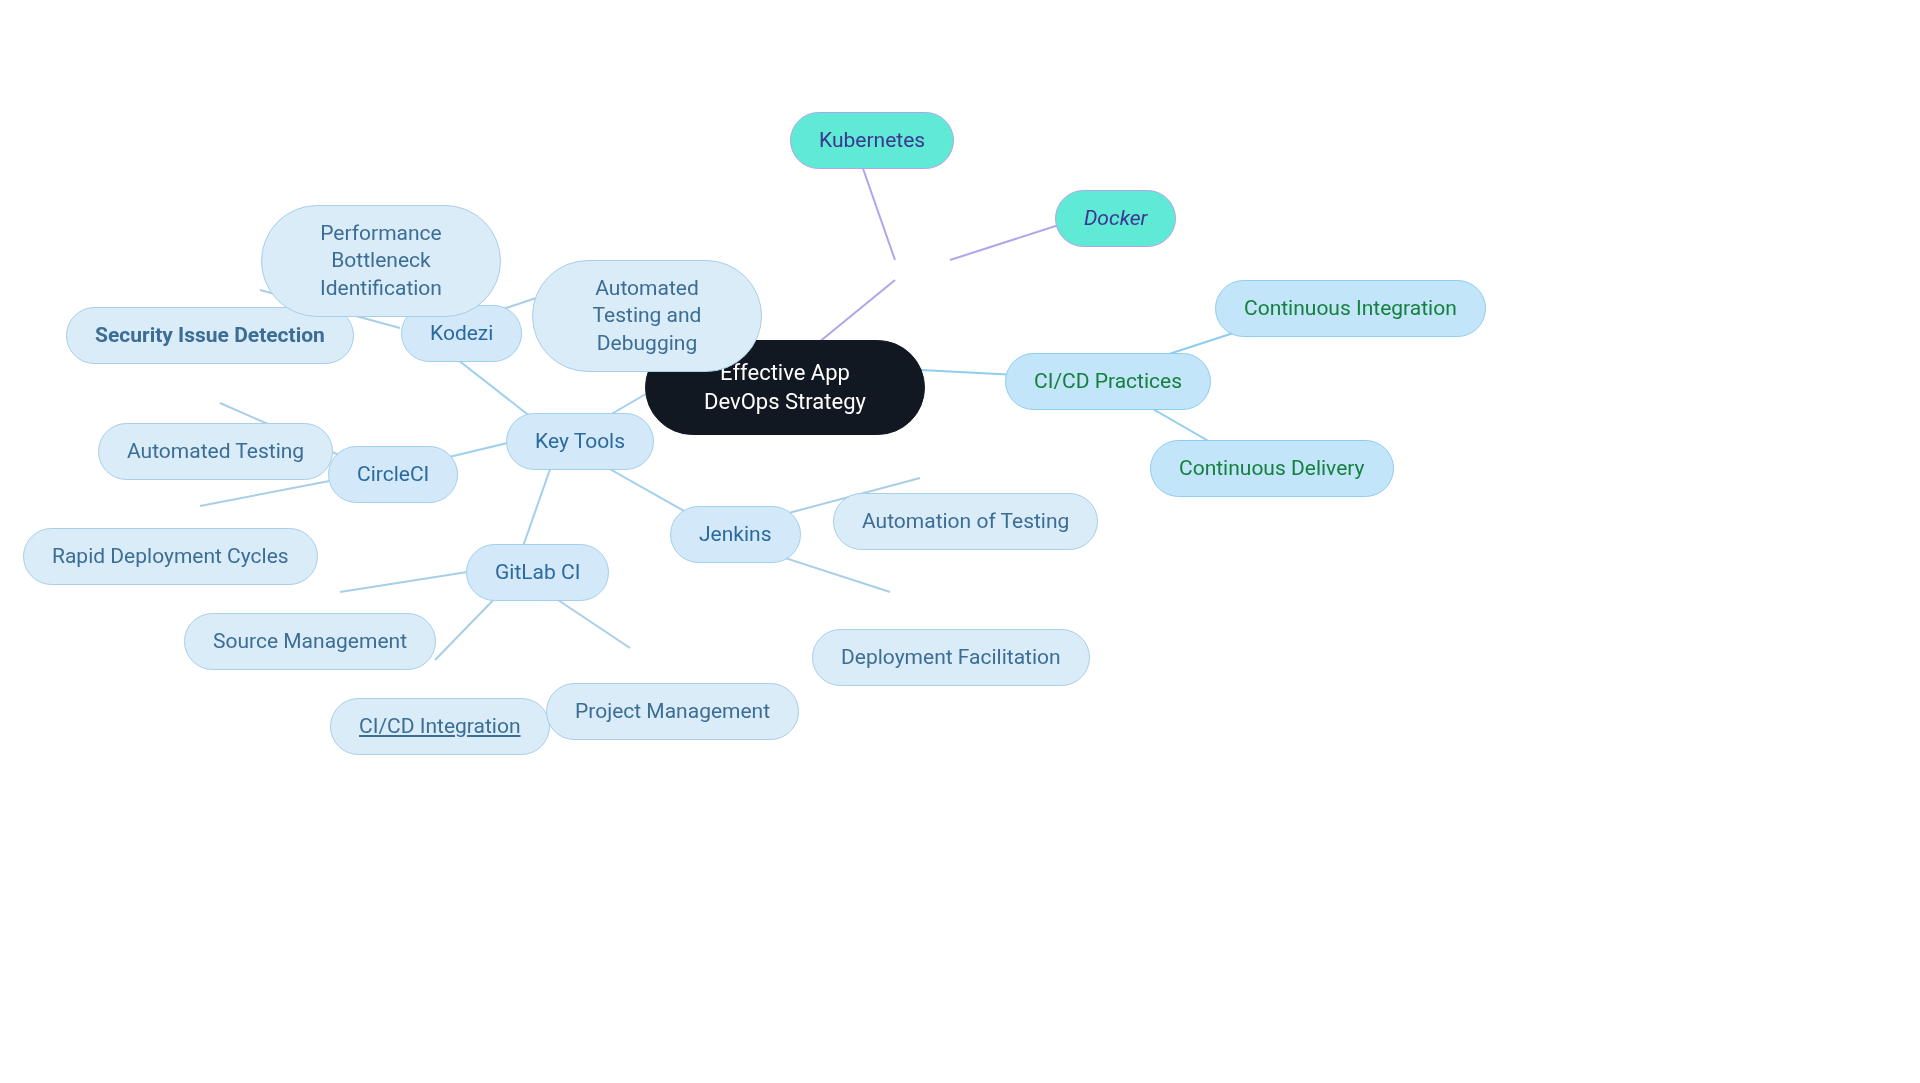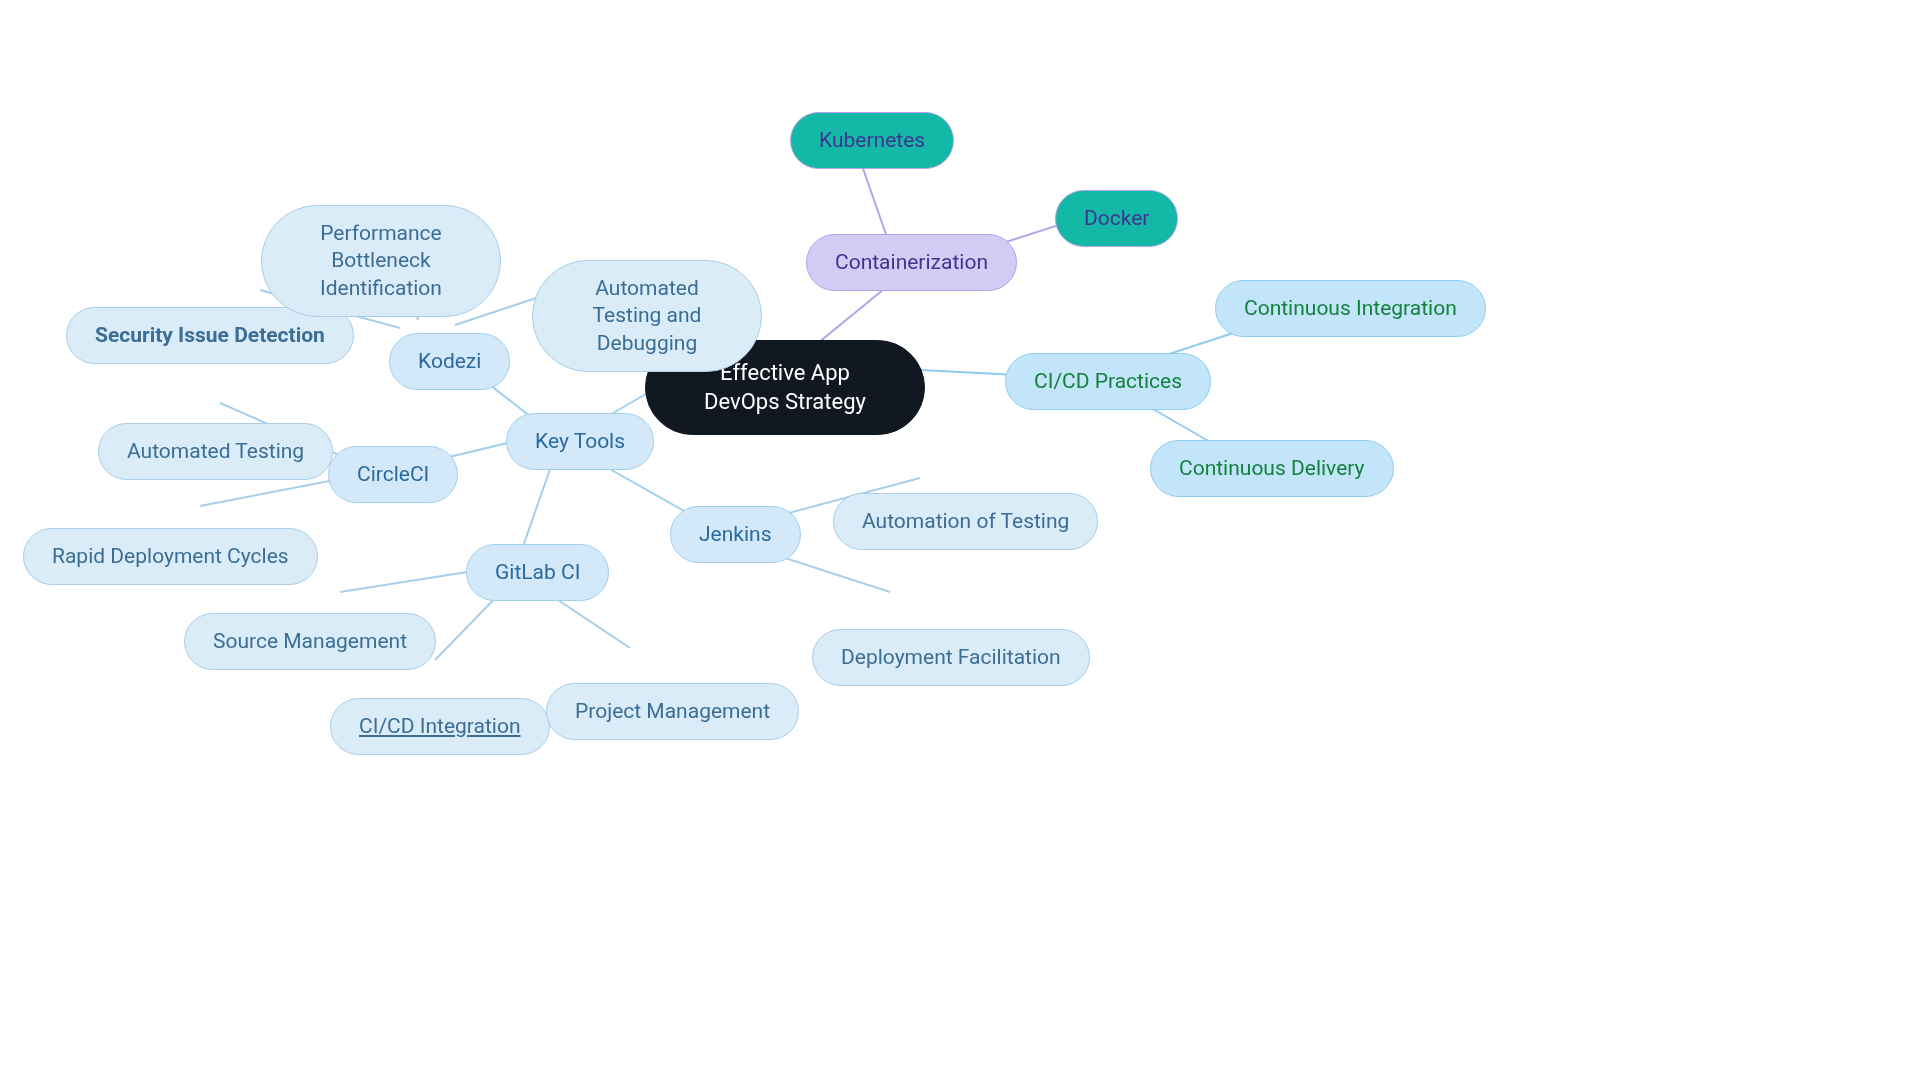--- a/index.html
+++ b/index.html
@@ -42,21 +42,21 @@
     border: 1px solid #121821;
     font-size: 22px;
     padding: 18px 34px;
   }
   .node.purple {
     background: #d4ccf5;
     color: #3d3591;
     border: 1.5px solid #b0a4ec;
   }
   .node.purple-light {
-    background: #14b8a6;
+    background: #5eead4;
     color: #3d3591;
     border: 1.5px solid #b0a4ec;
   }
   .node.blue {
     background: #c3e5fa;
     color: #15803d;
     border: 1.5px solid #8fcdf0;
   }
   .node.blue-light {
     background: #d3e9f9;
@@ -115,31 +115,30 @@
 
   <line x1="585" y1="455" x2="700" y2="520" stroke="#a0d0ee" stroke-width="2"></line>
 
   <line x1="755" y1="522" x2="920" y2="478" stroke="#a8cee8" stroke-width="2"></line>
 
   <line x1="745" y1="545" x2="890" y2="592" stroke="#a8cee8" stroke-width="2"></line>
 </svg>
 
 <div class="node root" style="left:645px; top:340px; width:280px;">Effective App DevOps Strategy</div>
 
-<div class="node purple" style="left:806px; top:234px;">Containerization</div>
 <div class="node purple-light" style="left:790px; top:112px;">Kubernetes</div>
-<div class="node purple-light" style="left:1055px; top:190px;">Docker</div>
+<div class="node purple-light" style="left:1055px; top:190px;font-style:italic;">Docker</div>
 
 <div class="node blue" style="left:1005px; top:353px;">CI/CD Practices</div>
 <div class="node blue" style="left:1215px; top:280px;">Continuous Integration</div>
 <div class="node blue" style="left:1150px; top:440px;">Continuous Delivery</div>
 
 <div class="node blue-light" style="left:506px; top:413px;">Key Tools</div>
 
-<div class="node blue-light" style="left:389px; top:305px;margin-top:28px;">Kodezi</div>
+<div class="node blue-light" style="left:401px; top:305px;">Kodezi</div>
 <div class="node blue-lighter" style="left:66px; top:260px;font-weight:bold;">Security Issue Detection</div>
 <div class="node blue-lighter" style="left:261px; top:158px; width:240px;">Performance Bottleneck
 Identification</div>
 <div class="node blue-lighter" style="left:532px; top:213px; width:230px;">Automated Testing and
 Debugging</div>
 
 <div class="node blue-light" style="left:328px; top:446px;">CircleCI</div>
 <div class="node blue-lighter" style="left:98px; top:376px;">Automated Testing</div>
 <div class="node blue-lighter" style="left:23px; top:481px;">Rapid Deployment Cycles</div>
 

